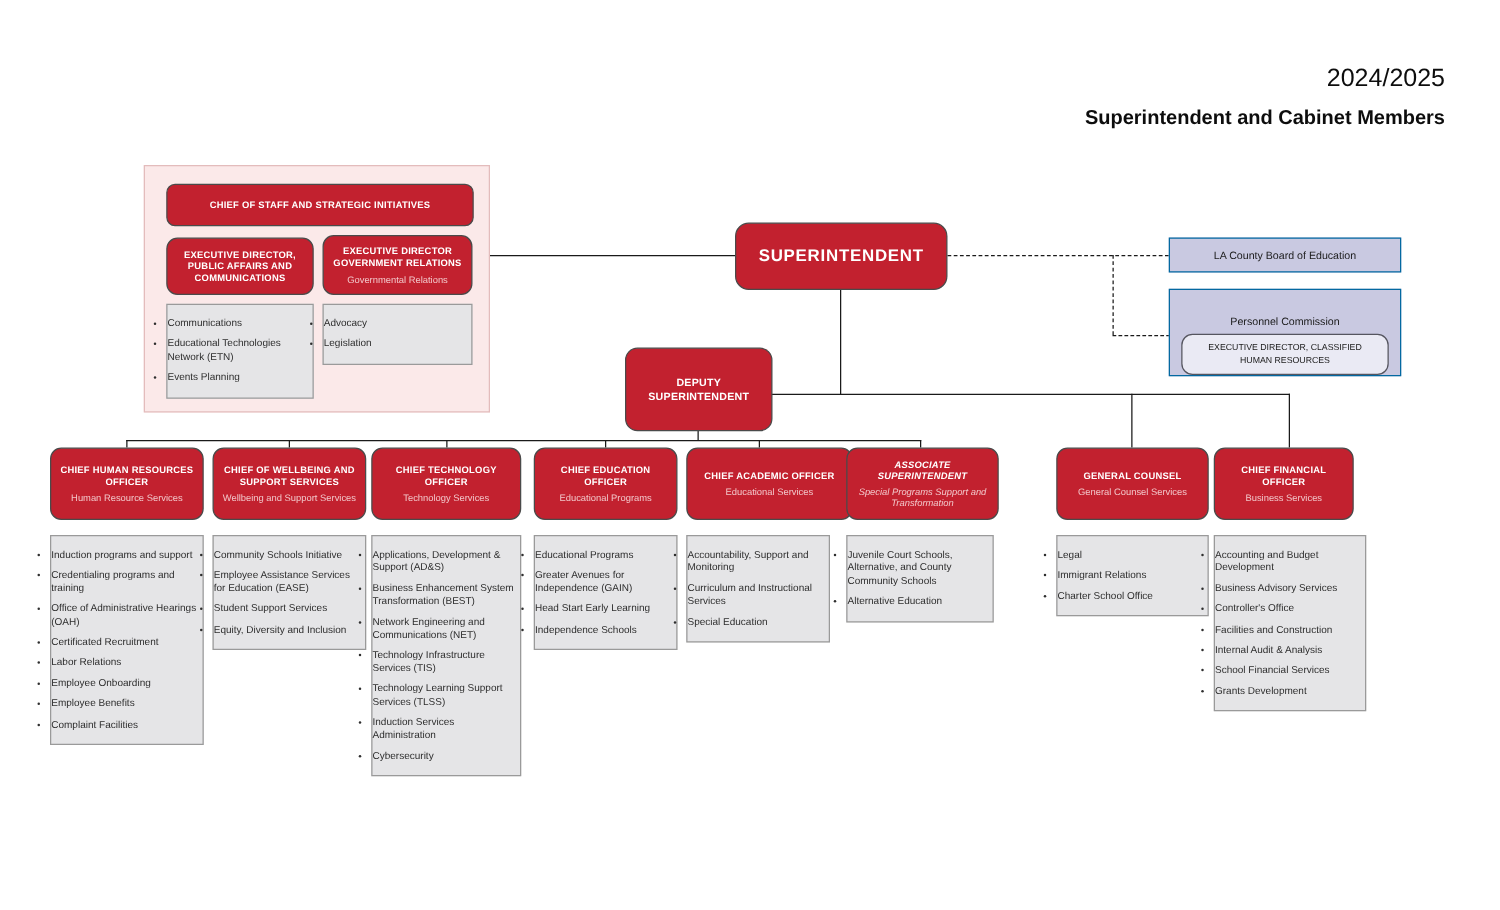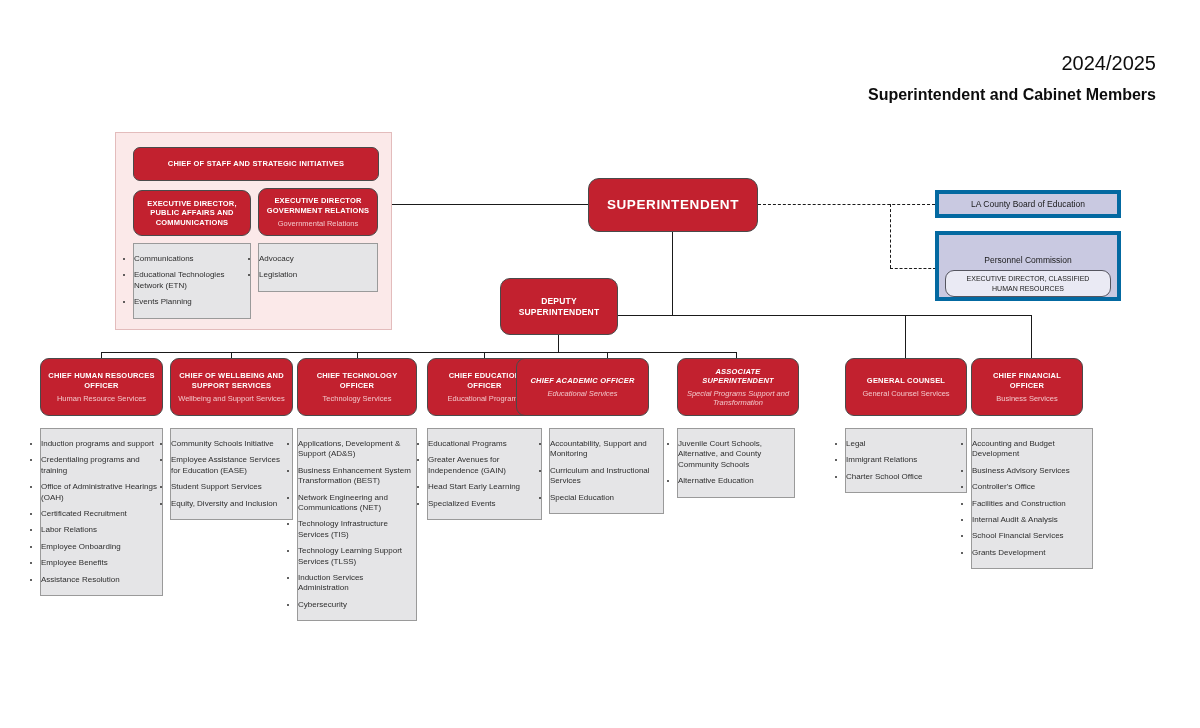--- a/index.html
+++ b/index.html
@@ -24,37 +24,37 @@
   .graybox { position:absolute; background:#e5e5e7; border:1px solid #9a9a9a; padding:10px 4px 10px 0; }
   .graybox ul { margin:0; }
   .graybox li { font-size:8px; line-height:1.3; color:#2e2e2e; margin-bottom:6px; }
   .graybox li:last-child { margin-bottom:0; }
 
   
   .pinkpanel { position:absolute; left:115px; top:132px; width:277px; height:198px;
                background:#fbe9e9; border:1px solid #e3bcbc; }
 
   
-  .lav { position:absolute; background:#c9c9e1; border:4px solid #0369a1; color:#1a1a1a;
+  .lav { position:absolute; background:#c9c9e1; border:1px solid #0369a1; color:#1a1a1a;
          display:flex; align-items:center; justify-content:center; text-align:center; }
   .lav.pc { flex-direction:column; justify-content:flex-start; padding-top:20px; }
   .lav .lavlabel { font-size:8.5px; }
   .lav .inner { margin-top:5px; width:166px; height:38px; background:#eaeaf4; border:1px solid #55555f;
                 border-radius:9px; display:flex; align-items:center; justify-content:center;
                 font-size:7px; line-height:1.3; padding:2px 10px; }
 
   
   .hline { position:absolute; border-top:1.5px solid #1a1a1a; }
   .vline { position:absolute; border-left:1.5px solid #1a1a1a; }
   .hdash { position:absolute; border-top:1.5px dashed #1a1a1a; }
   .vdash { position:absolute; border-left:1.5px dashed #1a1a1a; }
 
   .supt { left:588px; top:178px; width:170px; height:54px; border-radius:11px; }
   .supt .ttl { font-size:13.5px; letter-spacing:0.6px; }
-  .dep { left:500px; top:278px; width:118px; height:57px; border-radius:10px; }
+  .dep { left:500px; top:278px; width:118px; height:67px; border-radius:10px; }
   .dep .ttl { font-size:8.5px; }
 </style>
 </head>
 <body>
 
 <div class="canvas">
 
   <div class="titleblock">
     <div class="t2">2024/2025</div>
     <div class="t3">Superintendent and Cabinet Members</div>
@@ -131,21 +131,21 @@
   </div>
   <div class="graybox" style="left:40px;top:428px;width:123px;">
     <ul>
         <li>Induction programs and support</li>
         <li>Credentialing programs and training</li>
         <li>Office of Administrative Hearings (OAH)</li>
         <li>Certificated Recruitment</li>
         <li>Labor Relations</li>
         <li>Employee Onboarding</li>
         <li>Employee Benefits</li>
-        <li>Assistance Resolution</li>
+        <li>Complaint Facilities</li>
       </ul>
   </div>
 
   <div class="red" style="left:170px;top:358px;width:123px;height:58px;">
     <div class="ttl">CHIEF OF WELLBEING AND SUPPORT SERVICES</div>
     <div class="sub">Wellbeing and Support Services</div>
   </div>
   <div class="graybox" style="left:170px;top:428px;width:123px;">
     <ul>
         <li>Community Schools Initiative</li>
@@ -173,25 +173,25 @@
 
   <div class="red" style="left:427px;top:358px;width:115px;height:58px;">
     <div class="ttl">CHIEF EDUCATION OFFICER</div>
     <div class="sub">Educational Programs</div>
   </div>
   <div class="graybox" style="left:427px;top:428px;width:115px;">
     <ul>
         <li>Educational Programs</li>
         <li>Greater Avenues for Independence (GAIN)</li>
         <li>Head Start Early Learning</li>
-        <li>Specialized Events</li>
-      </ul>
-  </div>
-
-  <div class="red" style="left:516px;top:358px;width:133px;height:58px;font-style:italic;">
+        <li>Independence Schools</li>
+      </ul>
+  </div>
+
+  <div class="red" style="left:549px;top:358px;width:133px;height:58px;">
     <div class="ttl">CHIEF ACADEMIC OFFICER</div>
     <div class="sub">Educational Services</div>
   </div>
   <div class="graybox" style="left:549px;top:428px;width:115px;">
     <ul>
         <li>Accountability, Support and Monitoring</li>
         <li>Curriculum and Instructional Services</li>
         <li>Special Education</li>
       </ul>
   </div>

